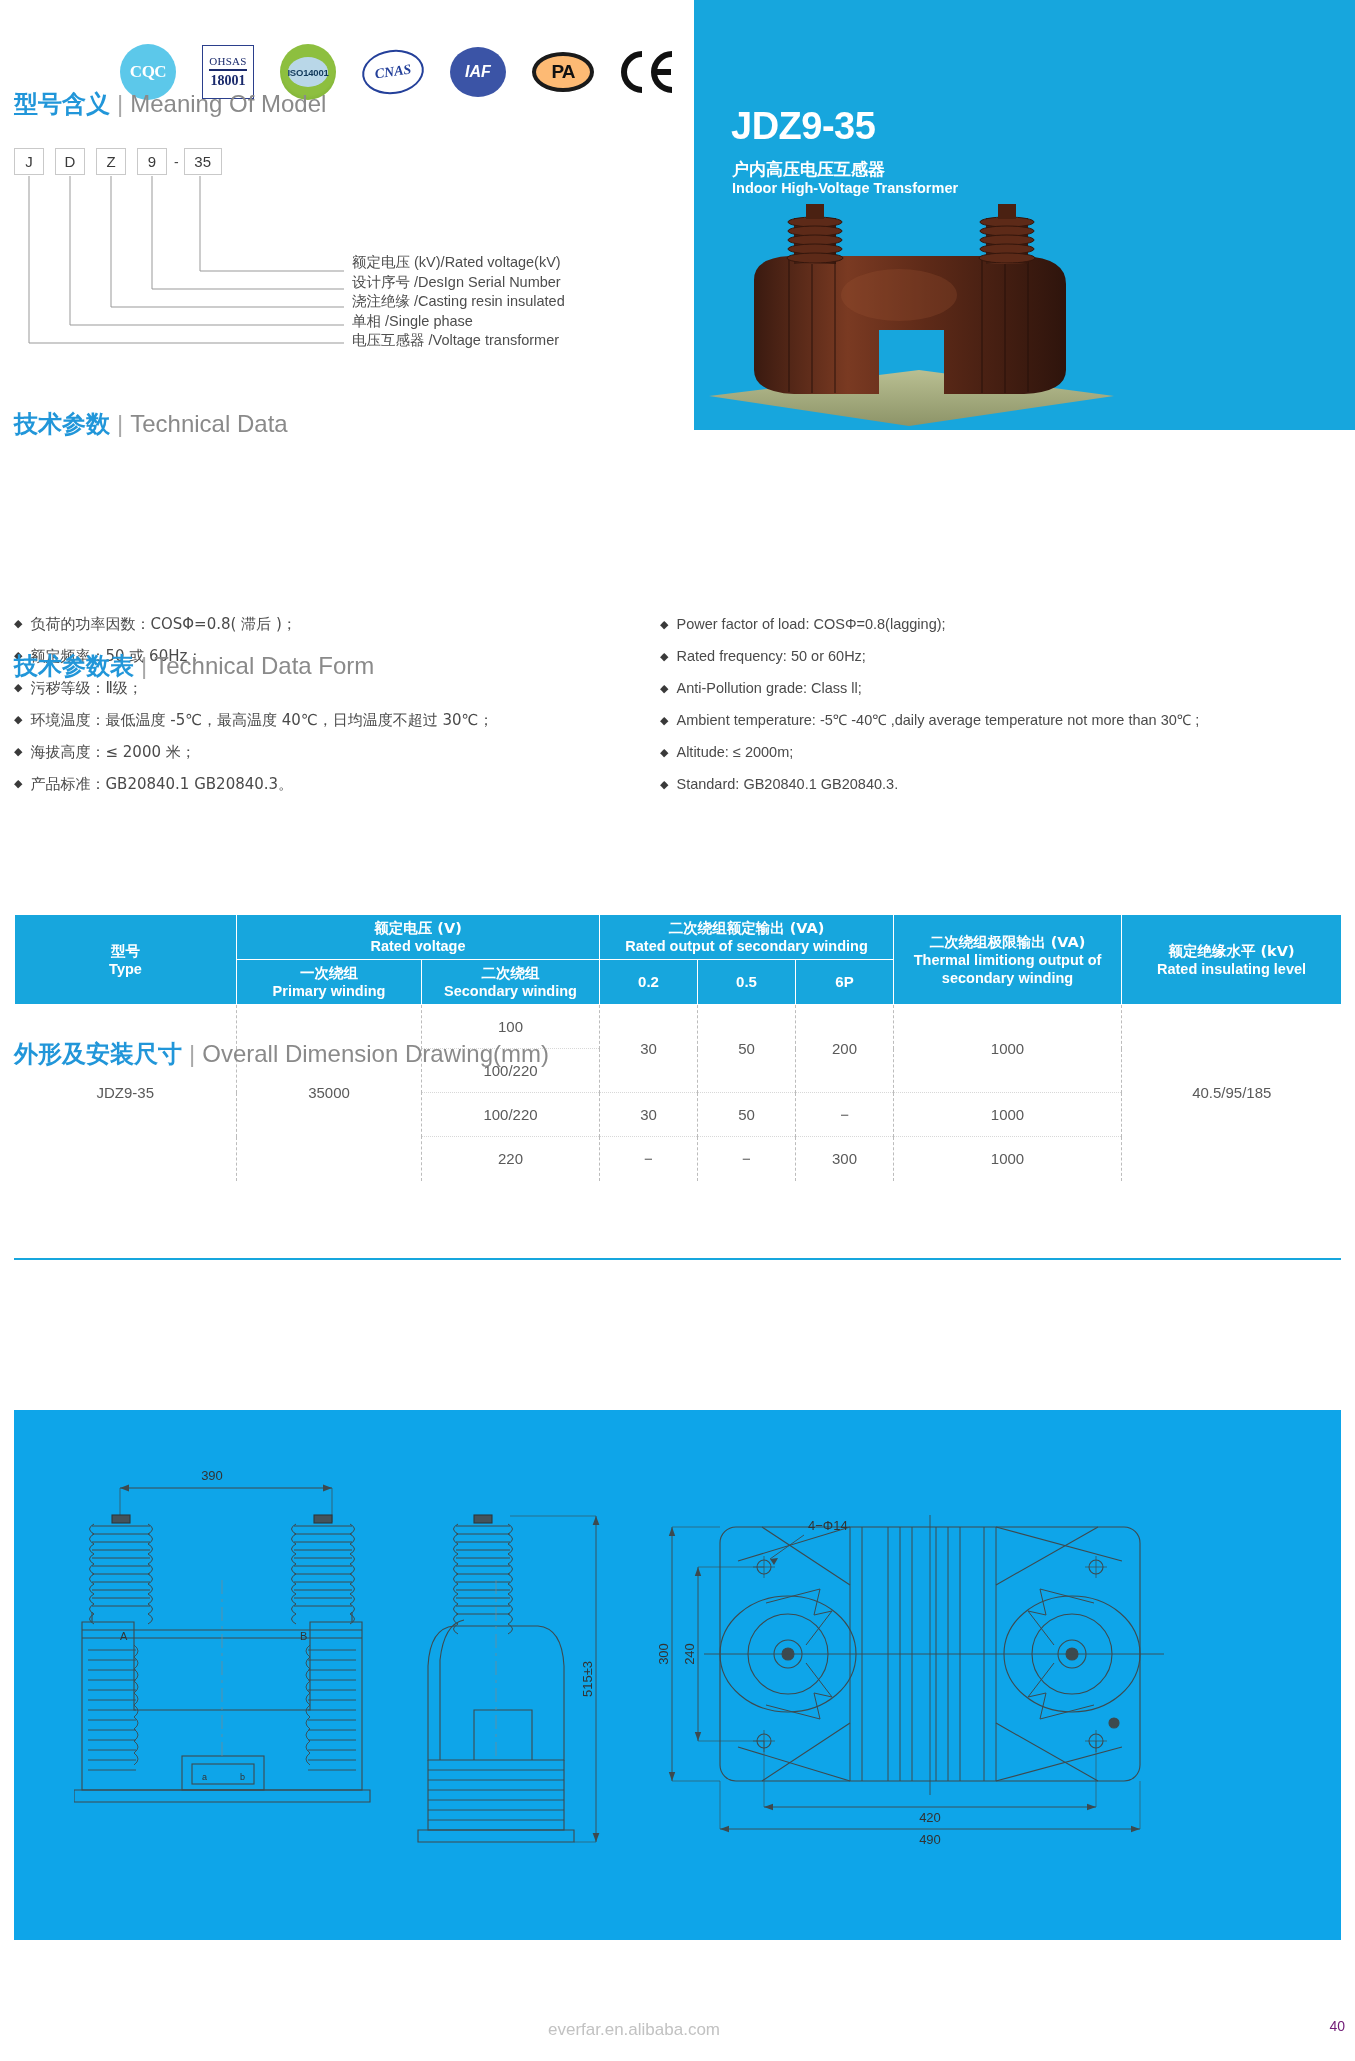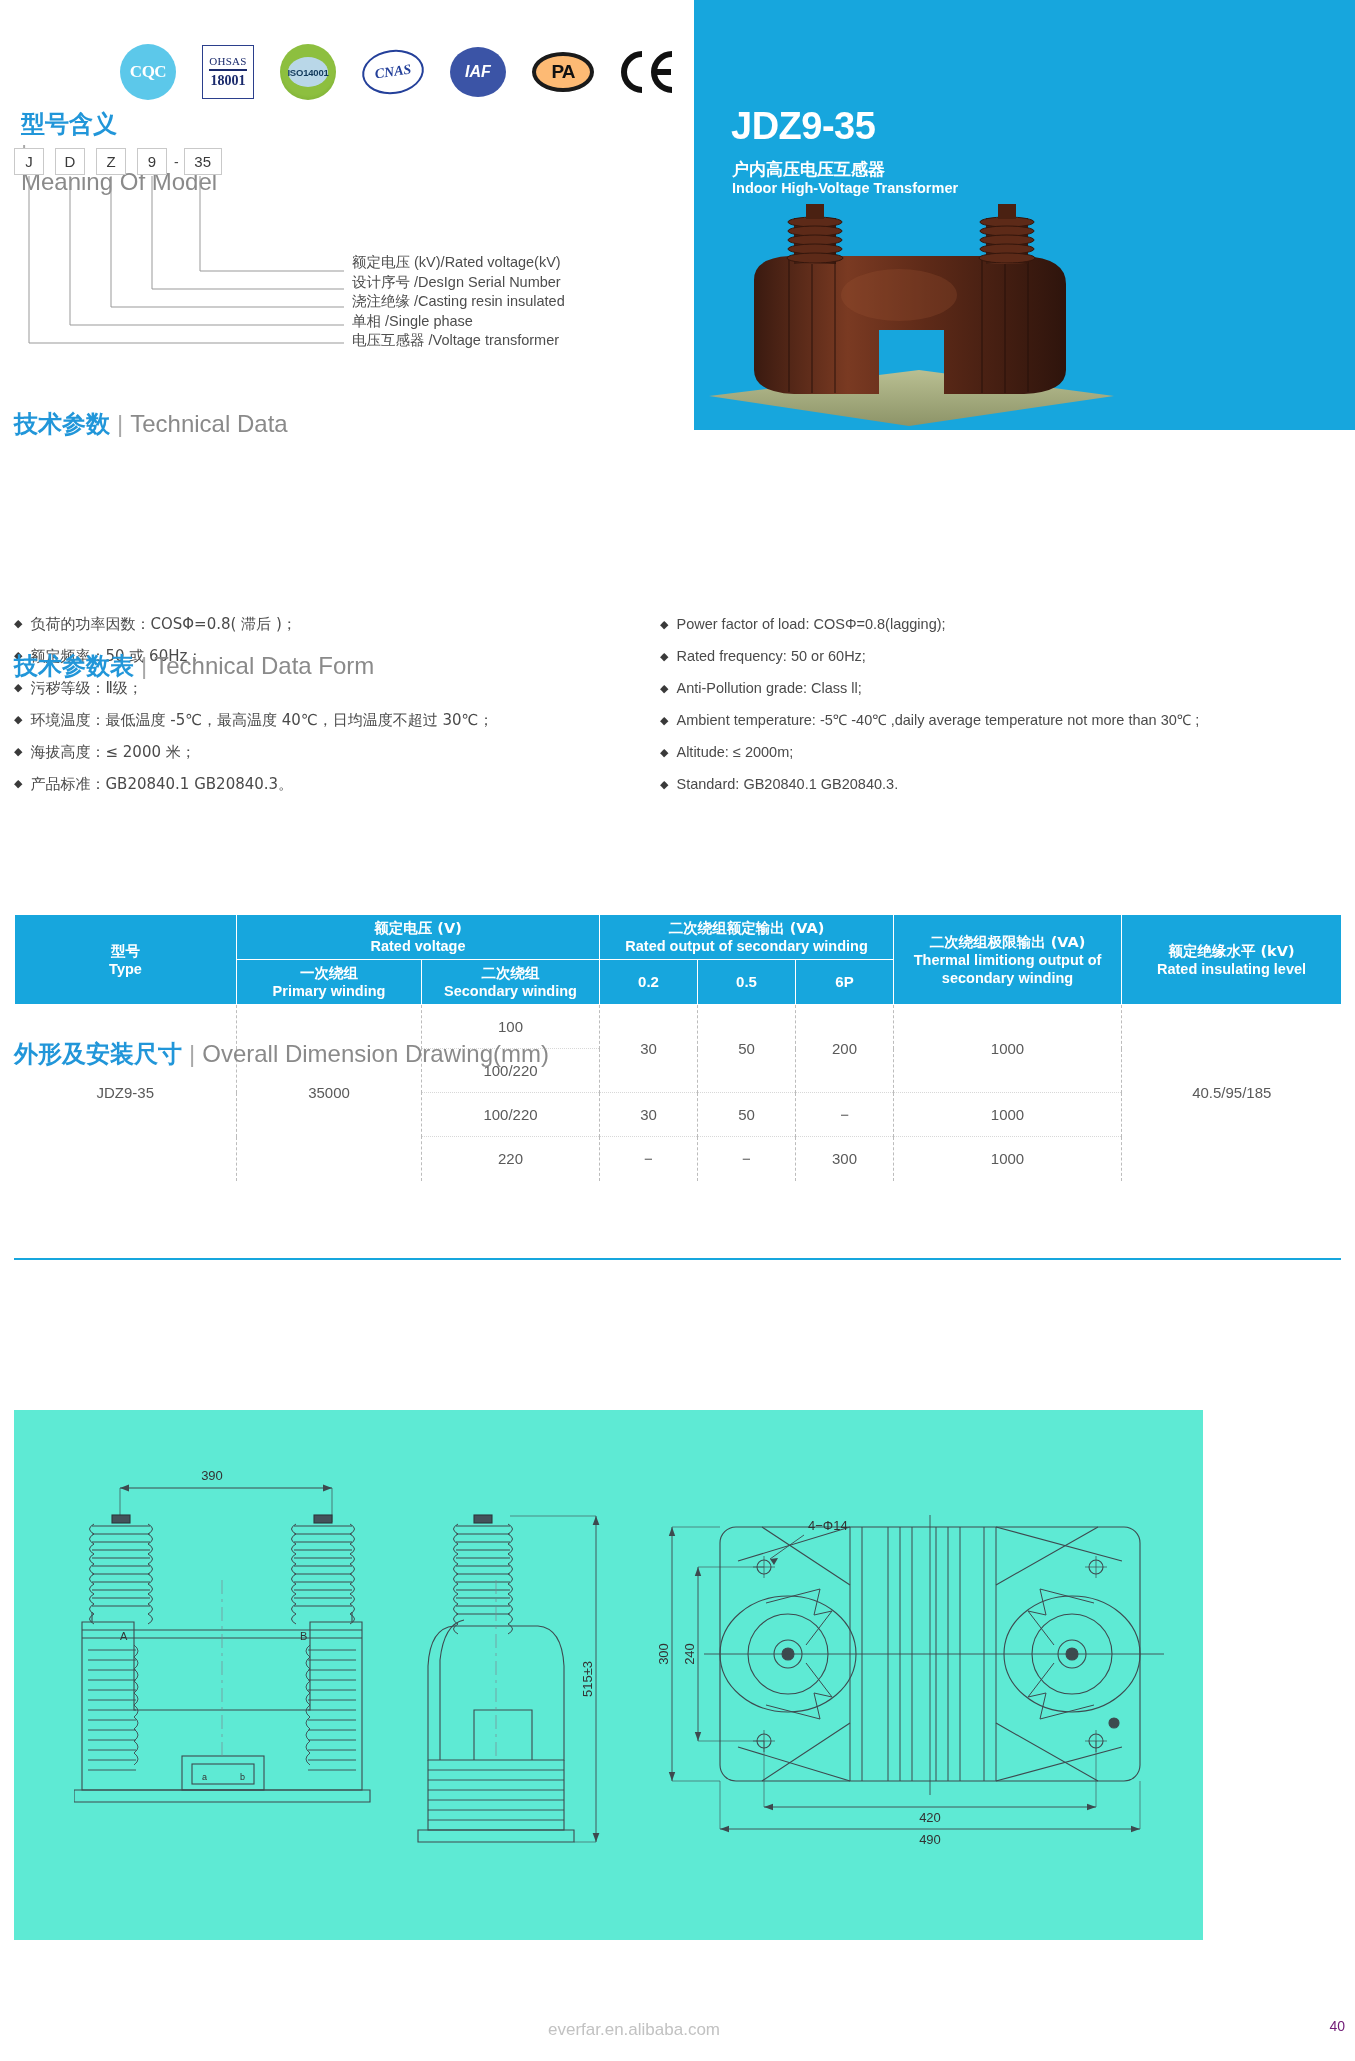--- a/index.html
+++ b/index.html
@@ -139,22 +139,22 @@
     border-right: 1px dashed #bcbcbc; border-bottom: 1px dotted #d8d8d8;
     text-align: center; color: #5a5a5a; font-size: 15px;
     height: 44px; font-family:"Liberation Sans", sans-serif;
   }
   table.spec td.nb { border-bottom: none; }
   table.spec td.last { border-right: none; }
   .tbl-bottom-rule { position:absolute; left: 14px; width: 1327px; height: 2px; background: #17a6dd; }
 
   
   .draw-panel {
-    position:absolute; left: 14px; top: 1410px; width: 1189px; height: 530px;
-    background: #5eead4;
+    position:absolute; left: 14px; top: 1410px; width: 1327px; height: 530px;
+    background: #0ea5e9;
   }
 
   
   .footer-url {
     position:absolute; left: 548px; top: 2020px;
     color: #c2c2c2; font-size: 17px;
   }
   .page-num {
     position:absolute; right: 10px; top: 2018px;
     color: #701a75; font-size: 14px; text-align: center;
@@ -200,21 +200,21 @@
     </div>
     <div class="cert ce-badge">
       <svg width="56" height="46" viewBox="0 0 56 46">
         <path d="M22 5 A18 18 0 1 0 22 41" stroke="#111" stroke-width="6" fill="none"></path>
         <path d="M52 5 A18 18 0 1 0 52 41" stroke="#111" stroke-width="6" fill="none"></path>
         <rect x="36" y="20" width="15" height="6" fill="#111"></rect>
       </svg>
     </div>
   </div>
 
-  <div class="section-head" style="left:14px; top:108px;flex-direction:column;">
+  <div class="section-head" style="left:14px; top:88px;">
     <span class="cn">型号含义</span>
     <span class="bar">|</span>
     <span class="en">Meaning Of Model</span>
   </div>
 
   <div class="model-wrap">
     <div class="code-boxes">
       <div class="code-box">J</div>
       <div class="code-box">D</div>
       <div class="code-box">Z</div>

